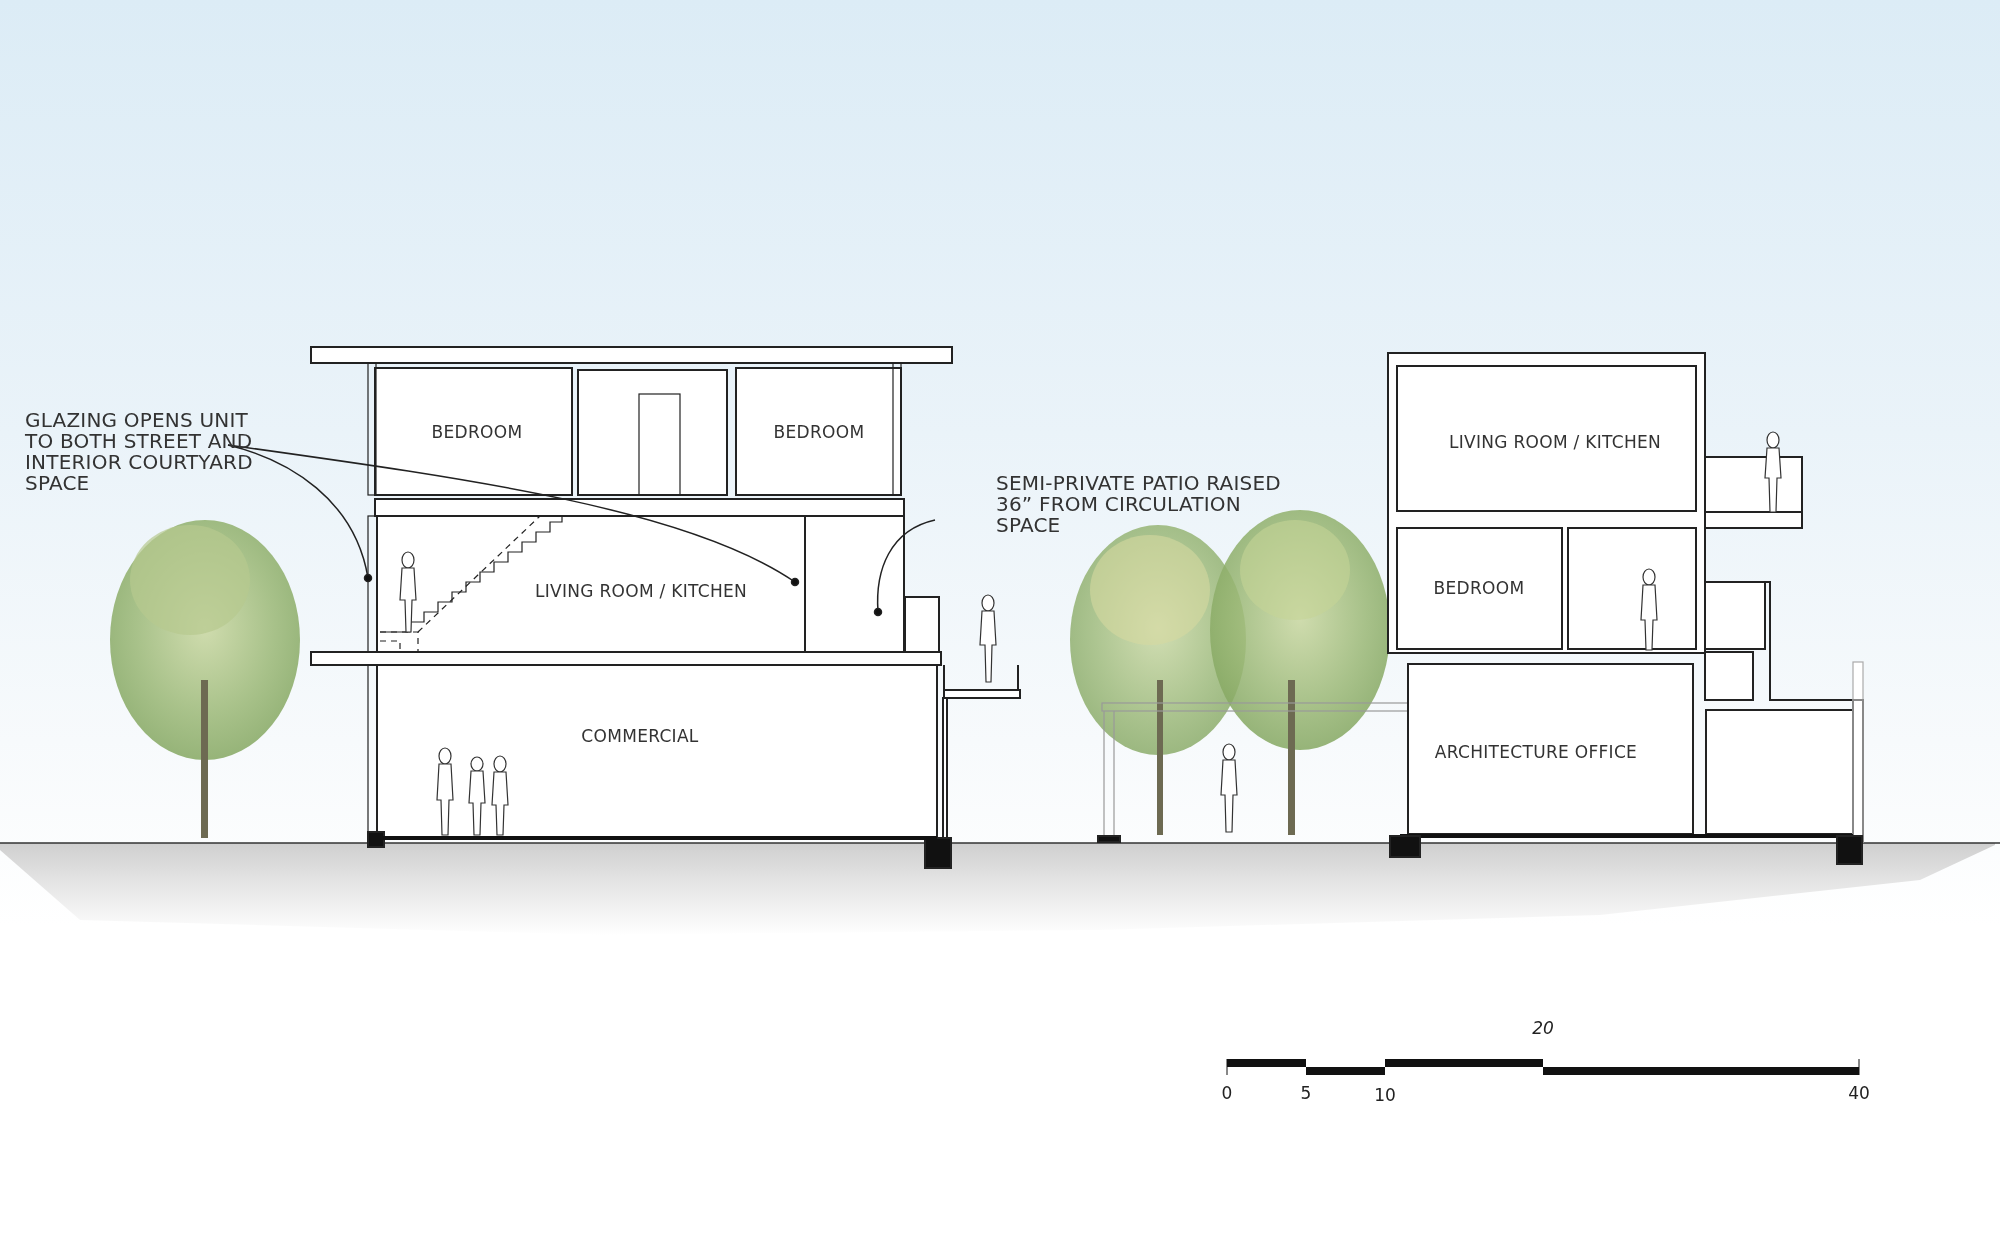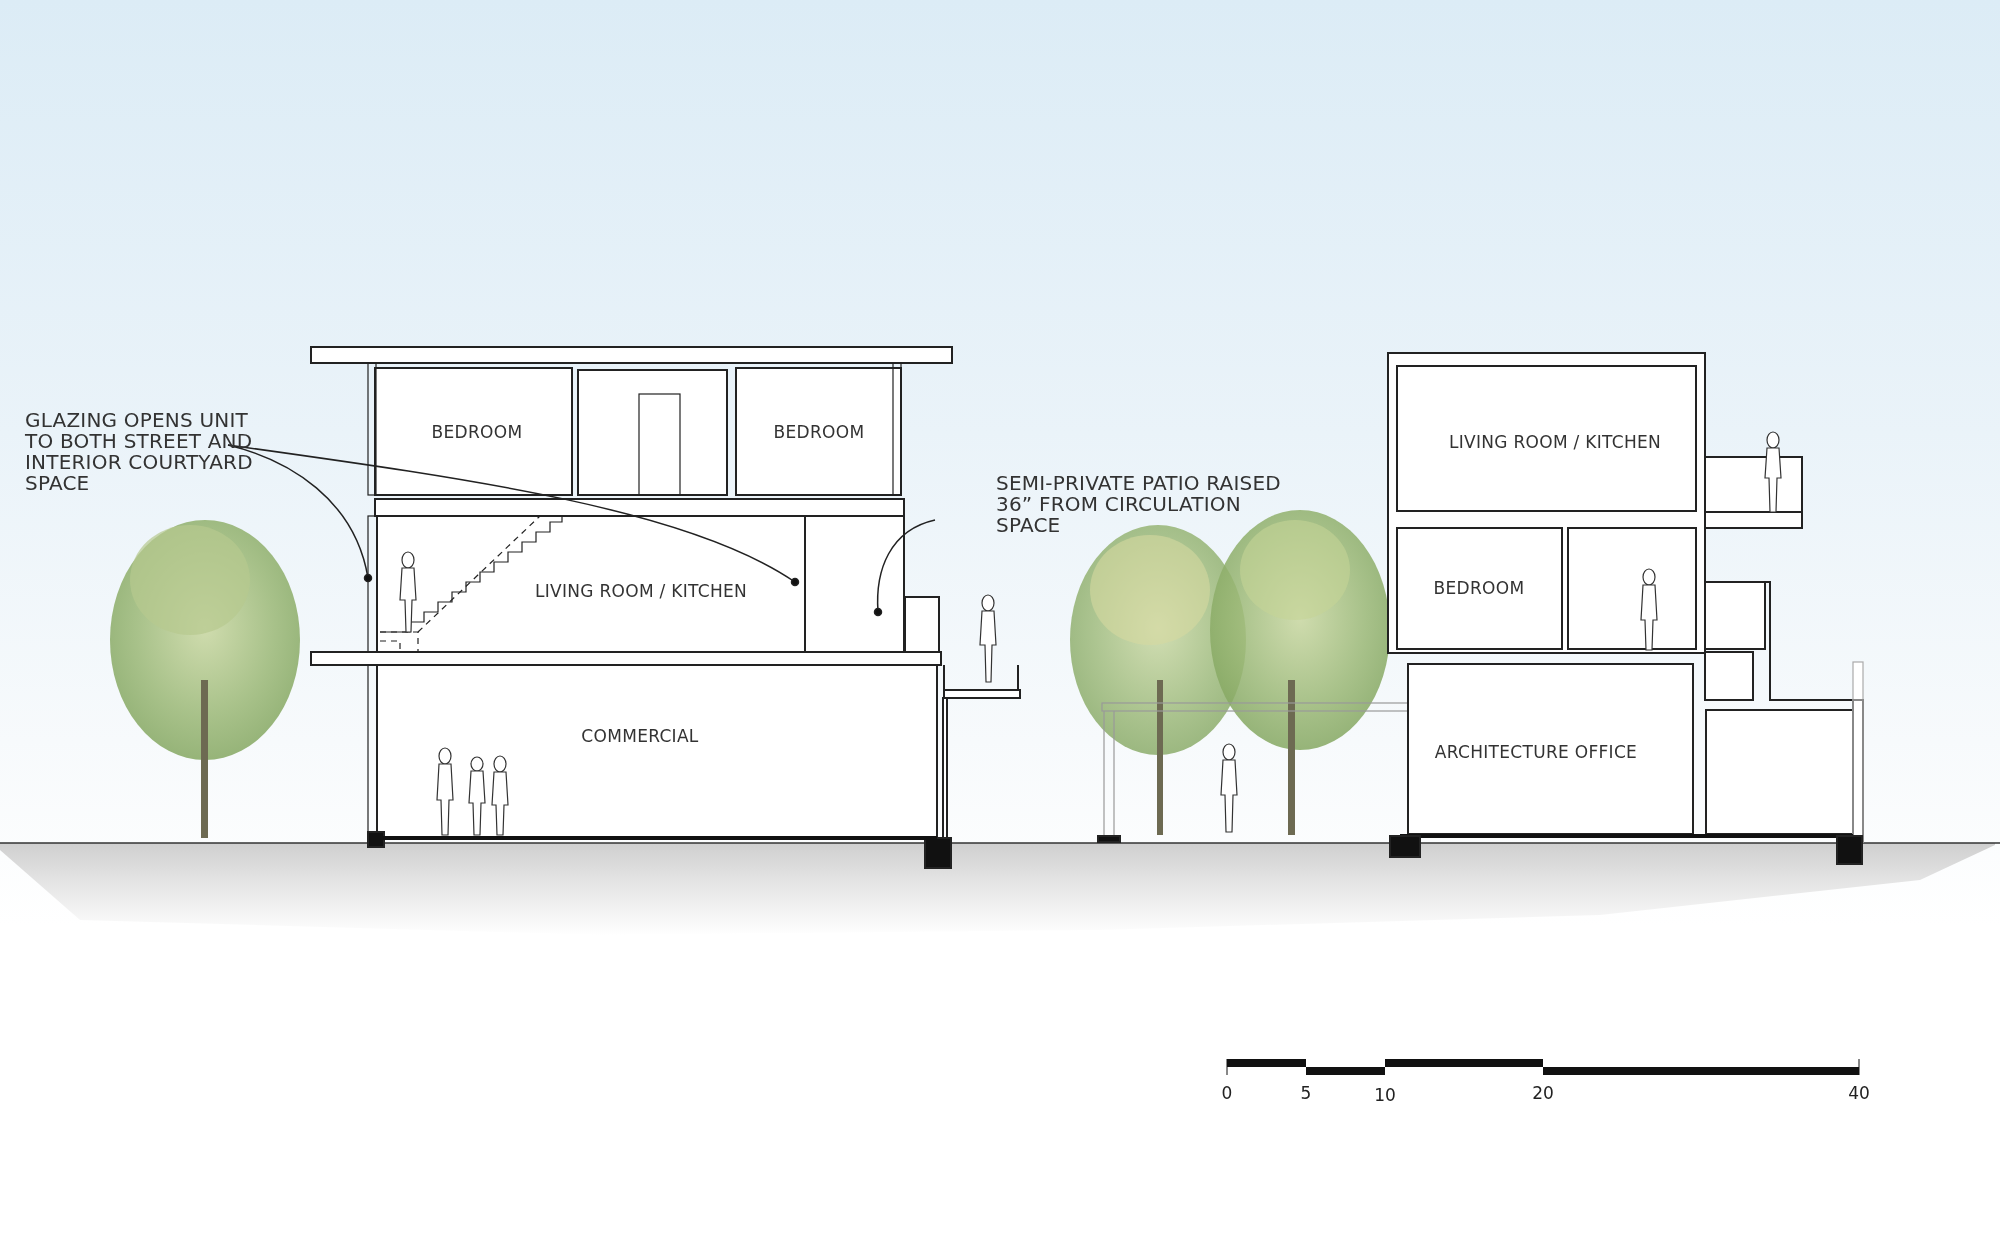--- a/index.html
+++ b/index.html
@@ -188,16 +188,16 @@
   <div class="label room-label" style="left:640px; top:736px;">COMMERCIAL</div>
 
   <div class="label room-label" style="left:1555px; top:442px;">LIVING ROOM / KITCHEN</div>
   <div class="label room-label" style="left:1479px; top:588px;">BEDROOM</div>
   <div class="label room-label" style="left:1536px; top:752px;">ARCHITECTURE OFFICE</div>
 
   <div>
     <div class="scale-num" style="left:1227px; top:1083px;">0</div>
     <div class="scale-num" style="left:1306px; top:1083px;">5</div>
     <div class="scale-num" style="left:1385px; top:1085px;">10</div>
-    <div class="scale-num" style="left:1543px; top:1083px;">20</div>
+    <div class="scale-num" style="left:1543px; top:1018px;font-style:italic;">20</div>
     <div class="scale-num" style="left:1859px; top:1083px;">40</div>
   </div>
 </div>
 
 </body></html>

